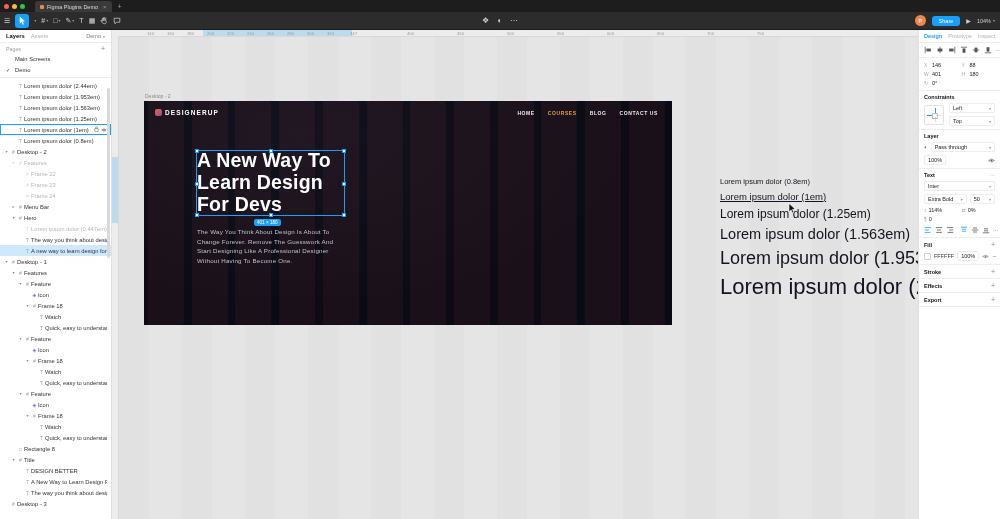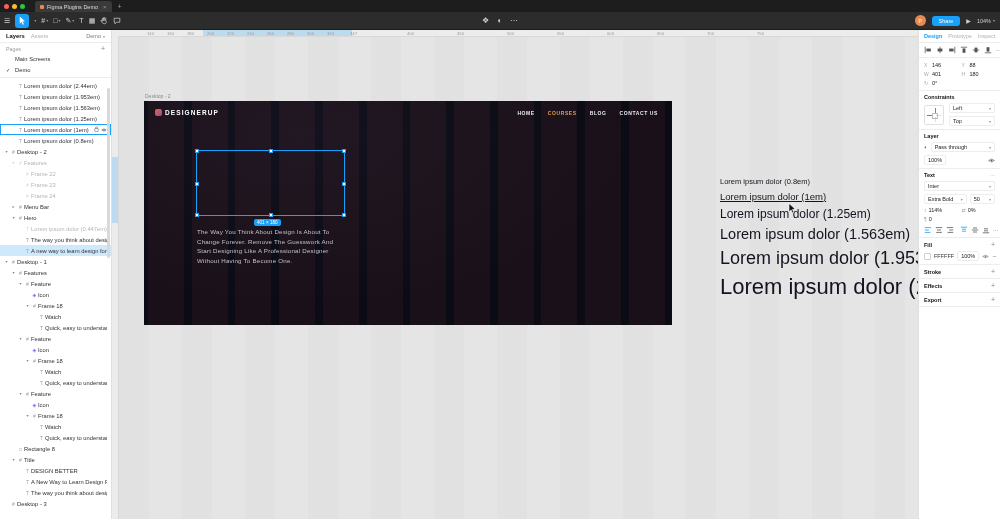--- a/index.html
+++ b/index.html
@@ -482,20 +482,23 @@
             <span class="logo-mark"></span>
             <span class="logo-text">DESIGNERUP</span>
           </span>
           <span class="hero-menu" id="hero-menu">
               <span class="nav-item">HOME</span>
               <span class="nav-item act">COURSES</span>
               <span class="nav-item">BLOG</span>
               <span class="nav-item">CONTACT US</span>
             </span>
         </div>
+        <div class="hero-headline">A New Way To
+Learn Design
+For Devs</div>
         <div class="hero-par">The Way You Think About Design Is About To Change Forever. Remove The Guesswork And Start Designing Like A Professional Designer Without Having To Become One.</div>
       </div>
 
       <div class="selbox">
         <span class="handle h-nw"></span>
         <span class="handle h-n"></span>
         <span class="handle h-ne"></span>
         <span class="handle h-w"></span>
         <span class="handle h-e"></span>
         <span class="handle h-sw"></span>

